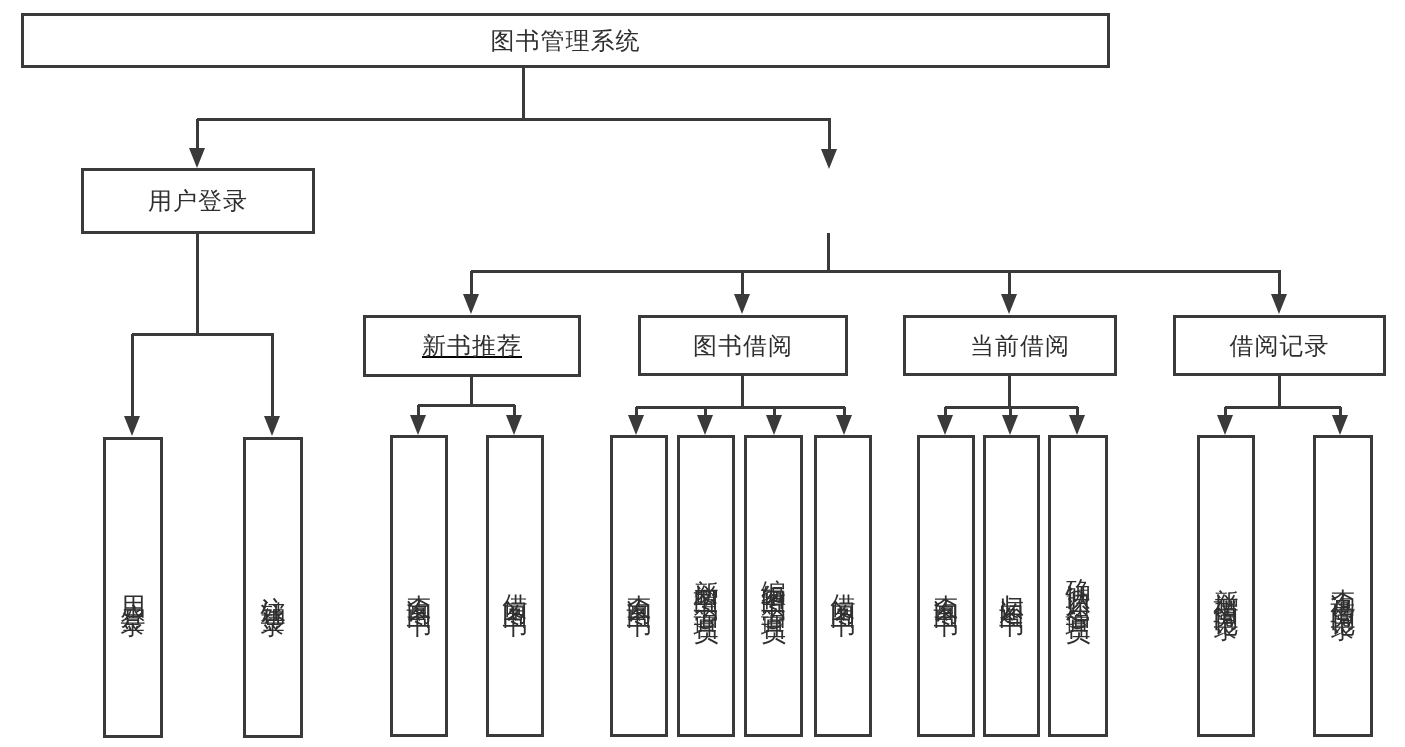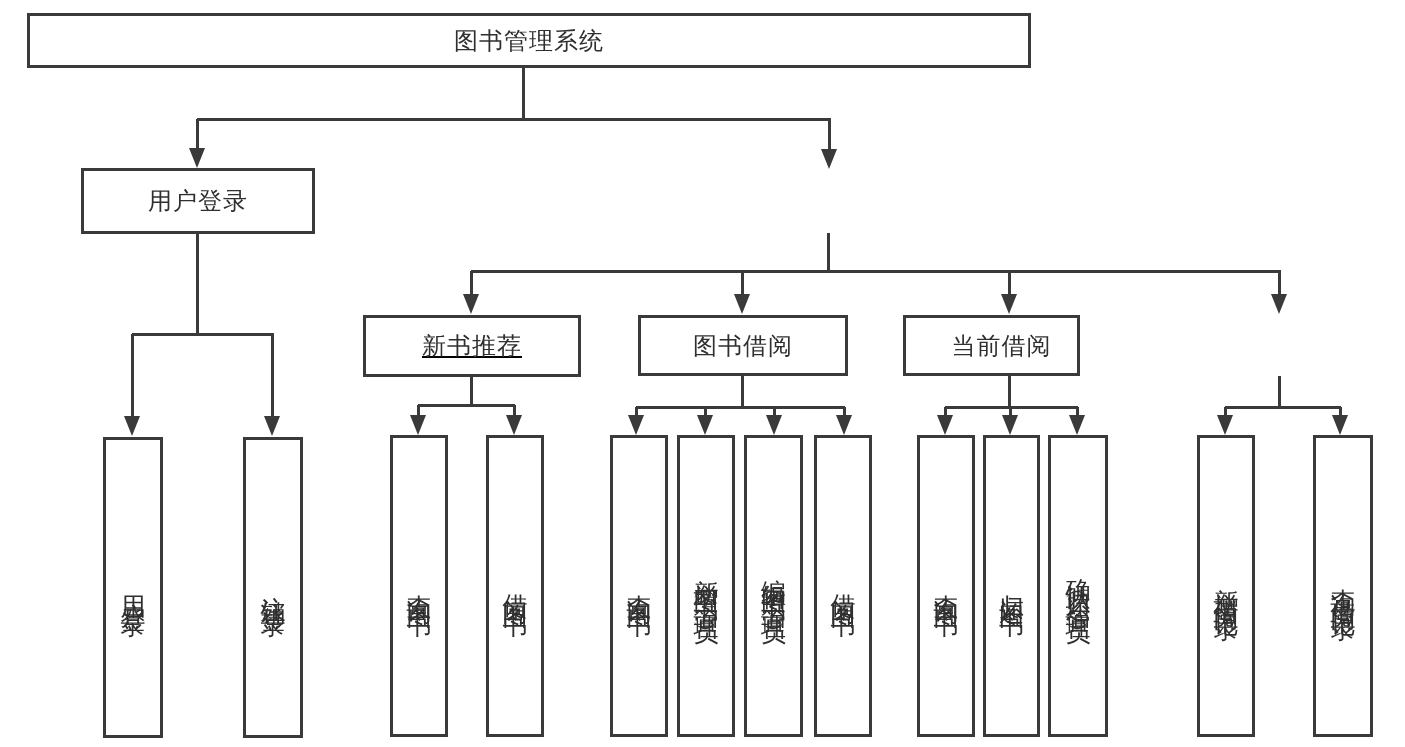--- a/index.html
+++ b/index.html
@@ -105,34 +105,37 @@
     <div class="arrowhead" style="left: 506px; top: 415px;"></div>
     <div class="arrowhead" style="left: 628px; top: 415px;"></div>
     <div class="arrowhead" style="left: 697px; top: 415px;"></div>
     <div class="arrowhead" style="left: 766px; top: 415px;"></div>
     <div class="arrowhead" style="left: 836px; top: 415px;"></div>
     <div class="arrowhead" style="left: 937px; top: 415px;"></div>
     <div class="arrowhead" style="left: 1002px; top: 415px;"></div>
     <div class="arrowhead" style="left: 1069px; top: 415px;"></div>
     <div class="arrowhead" style="left: 1217px; top: 415px;"></div>
     <div class="arrowhead" style="left: 1332px; top: 415px;"></div>
-    <div class="node h" style="left: 27px; top: 13px; width: 1004px; height: 55px;">
+    <div class="node h" style="left: 21px; top: 13px; width: 1089px; height: 55px;">
       <span class="label">图书管理系统</span>
     </div>
     <div class="node h" style="left: 81px; top: 168px; width: 234px; height: 66px;">
       <span class="label">用户登录</span>
     </div>
     <div class="node h" style="left: 363px; top: 315px; width: 218px; height: 62px; text-decoration: underline;">
       <span class="label">新书推荐</span>
     </div>
     <div class="node h" style="left: 638px; top: 315px; width: 210px; height: 61px;">
       <span class="label">图书借阅</span>
     </div>
-    <div class="node h" style="left: 903px; top: 315px; width: 177px; height: 61px; padding-left: 20px;">
+    <div class="node h" style="left: 903px; top: 315px; width: 214px; height: 61px; padding-left: 20px;">
       <span class="label">当前借阅</span>
+    </div>
+    <div class="node h" style="left: 1173px; top: 315px; width: 213px; height: 61px;">
+      <span class="label">借阅记录</span>
     </div>
     <div class="node v" style="left: 103px; top: 437px; width: 60px; height: 301px;">
       <span class="label">用户登录</span>
     </div>
     <div class="node v" style="left: 243px; top: 437px; width: 60px; height: 301px;">
       <span class="label">注销登录</span>
     </div>
     <div class="node v" style="left: 390px; top: 435px; width: 58px; height: 302px;">
       <span class="label">查询图书</span>
     </div>

